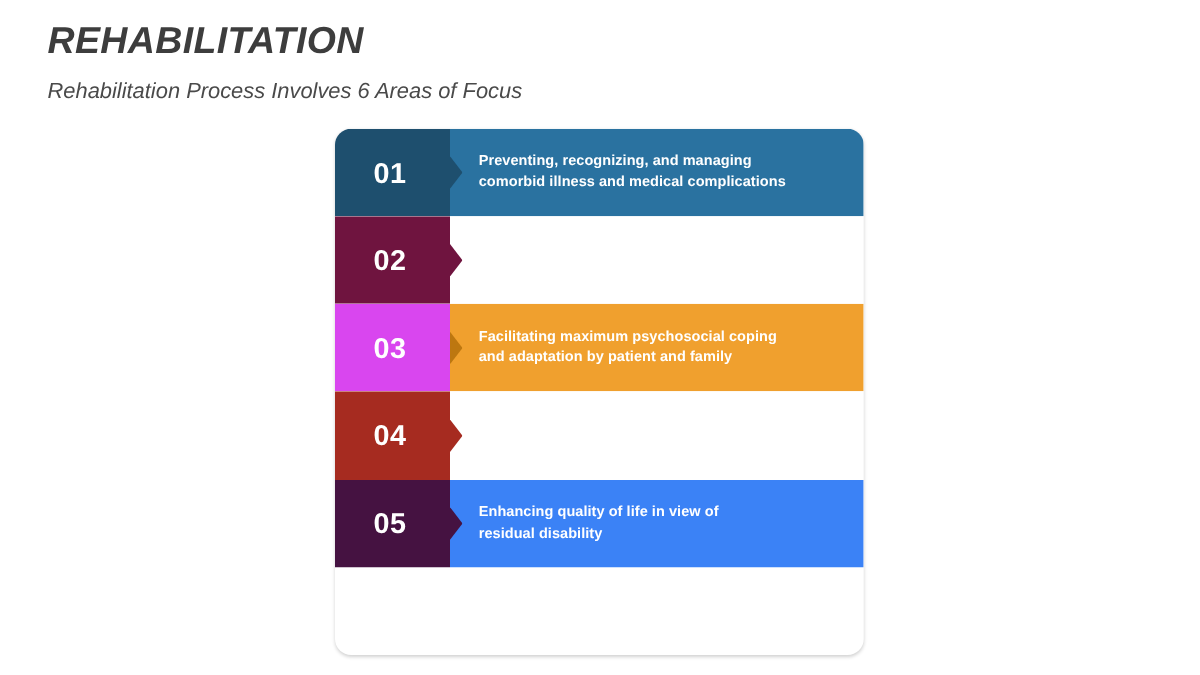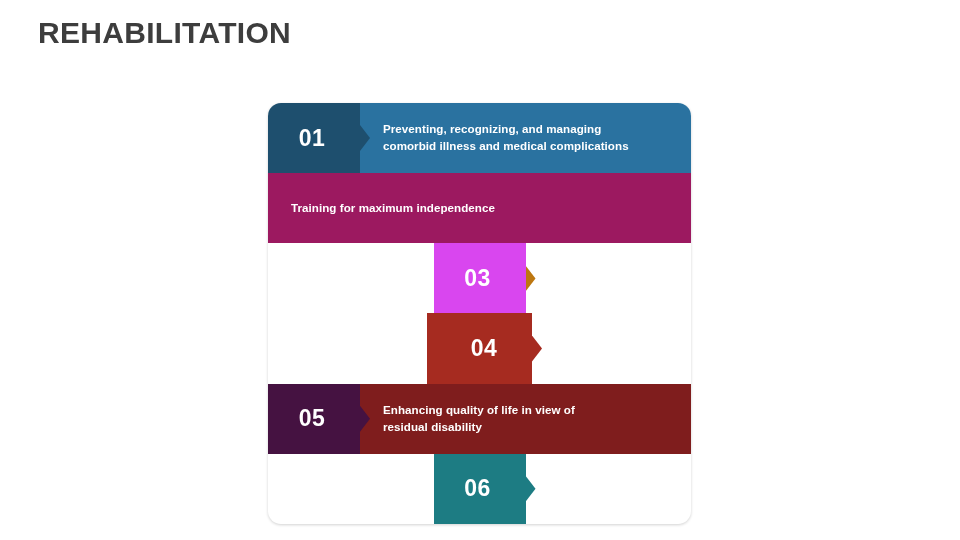--- a/index.html
+++ b/index.html
@@ -23,20 +23,21 @@
     height: 540px;
     background: #ffffff;
   }
 
   
   #header {
     position: absolute;
     left: 38px;
     top: 16px;
     width: 700px;
+    font-style: italic;
   }
   #page-title {
     font-size: 30px;
     font-weight: bold;
     color: #3d3d3d;
     letter-spacing: 0.3px;
     line-height: 1.1;
     margin: 0;
     white-space: nowrap;
   }
@@ -62,21 +63,20 @@
     box-shadow: 0 1px 3px rgba(0,0,0,0.18);
   }
 
   .row {
     position: relative;
     height: 70.17px;
     width: 100%;
     display: flex;
     align-items: stretch;
     overflow: hidden;
-    justify-content: center;
   }
 
   
   .num-block {
     position: relative;
     width: 92px;
     flex: 0 0 92px;
     display: flex;
     align-items: center;
     justify-content: center;
@@ -121,67 +121,69 @@
     white-space: pre-line;
   }
 </style>
 </head>
 <body>
 
 <div id="slide">
 
   <div id="header">
     <h1 id="page-title">REHABILITATION</h1>
+    <h2 id="page-subtitle">Rehabilitation Process Involves 6 Areas of Focus</h2>
   </div>
 
   <div id="diagram">
 
     <div class="row">
       <div class="num-block" style="background: rgb(30, 79, 110);">
         <span class="num-label">01</span>
         <span class="chevron" style="background: rgb(30, 79, 110);"></span>
       </div>
       <div class="text-block" style="background: rgb(42, 114, 160);">
         <span class="row-text">Preventing, recognizing, and managing
 comorbid illness and medical complications</span>
       </div>
     </div>
 
     <div class="row">
-      <div class="text-block" style="background: rgb(156, 25, 96);">
-        <span class="row-text">Training for maximum independence</span>
+      <div class="num-block" style="background: rgb(111, 20, 63);">
+        <span class="num-label">02</span>
+        <span class="chevron" style="background: rgb(111, 20, 63);"></span>
       </div>
     </div>
 
     <div class="row">
       <div class="num-block" style="background: #d946ef;">
         <span class="num-label">03</span>
         <span class="chevron" style="background: rgb(189, 119, 16);"></span>
       </div>
+      <div class="text-block" style="background: rgb(240, 160, 46);">
+        <span class="row-text">Facilitating maximum psychosocial coping
+and adaptation by patient and family</span>
+      </div>
     </div>
 
     <div class="row">
-      <div class="num-block" style="background: rgb(166, 43, 32); padding-left: 13px;">
+      <div class="num-block" style="background: rgb(166, 43, 32);">
         <span class="num-label">04</span>
         <span class="chevron" style="background: rgb(166, 43, 32);"></span>
       </div>
     </div>
 
     <div class="row">
       <div class="num-block" style="background: rgb(69, 18, 65);">
         <span class="num-label">05</span>
         <span class="chevron" style="background: rgb(69, 18, 65);"></span>
       </div>
-      <div class="text-block" style="background: #7f1d1d;">
+      <div class="text-block" style="background: #3b82f6;">
         <span class="row-text">Enhancing quality of life in view of
 residual disability</span>
       </div>
     </div>
 
     <div class="row">
-      <div class="num-block" style="background: rgb(29, 124, 131);">
-        <span class="num-label">06</span>
-        <span class="chevron" style="background: rgb(29, 124, 131);"></span>
-      </div>
     </div>
 
   </div>
 </div>
 
 </body></html>

